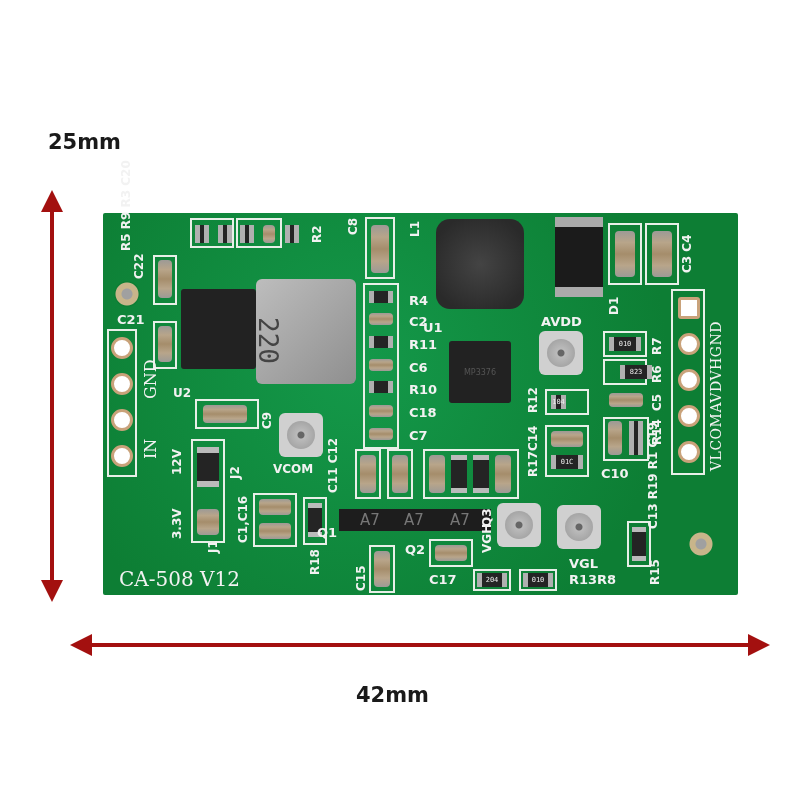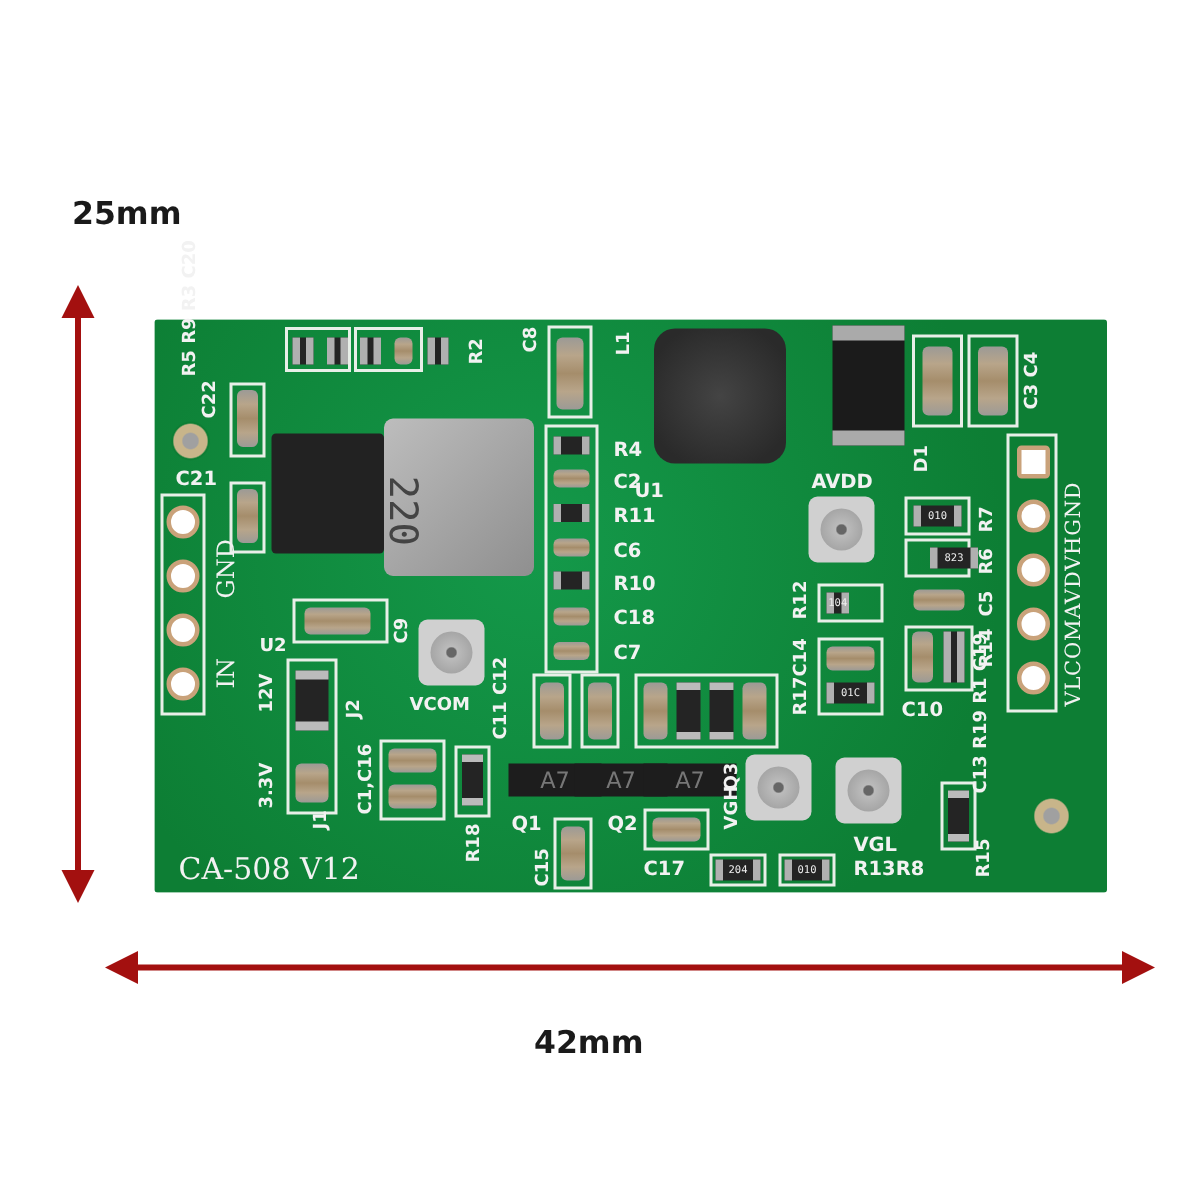--- a/index.html
+++ b/index.html
@@ -55,21 +55,21 @@
   <div class="cap" style="left:160px; top:12px; width:12px; height:18px;"></div>
   <div class="res" style="left:182px; top:12px; width:14px; height:18px;"></div>
   <div class="silk rot" style="left:208px; top:30px;">R2</div>
 
   <div class="box" style="left:50px; top:42px; width:24px; height:50px;"></div>
   <div class="cap" style="left:55px; top:47px; width:14px; height:38px;"></div>
   <div class="box" style="left:50px; top:108px; width:24px; height:48px;"></div>
   <div class="cap" style="left:55px; top:113px; width:14px; height:36px;"></div>
 
   <div class="chip" style="left:78px; top:76px; width:75px; height:80px;"></div>
-  <div class="silk" style="left:70px; top:174px;margin-top:37px;">U2</div>
+  <div class="silk" style="left:70px; top:174px;">U2</div>
 
   <div class="inductor-grey" style="left:153px; top:66px; width:100px; height:105px;">
       <span class="rot" style="display:inline-block; transform:rotate(90deg);">220</span>
     </div>
 
   <div class="silk rot" style="left:244px; top:22px;">C8</div>
   <div class="box" style="left:262px; top:4px; width:30px; height:62px;"></div>
   <div class="cap" style="left:268px; top:12px; width:18px; height:48px;"></div>
 
   <div class="box" style="left:260px; top:70px; width:36px; height:166px;"></div>
@@ -95,20 +95,23 @@
   <div class="diode" style="left:452px; top:4px; width:48px; height:80px;"></div>
   <div class="silk rot" style="left:505px; top:102px;">D1</div>
 
   <div class="box" style="left:505px; top:10px; width:34px; height:62px;"></div>
   <div class="cap" style="left:512px; top:18px; width:20px; height:46px;"></div>
   <div class="box" style="left:542px; top:10px; width:34px; height:62px;"></div>
   <div class="cap" style="left:549px; top:18px; width:20px; height:46px;"></div>
   <div class="silk rot" style="left:578px; top:60px;">C3 C4</div>
 
   <div class="silk" style="left:320px; top:108px; font-size:13px;">U1</div>
+  <div class="chip" style="left:346px; top:128px; width:62px; height:62px;">
+      <span>MP3376</span>
+    </div>
 
   <div class="silk" style="left:438px; top:102px; font-size:13px;">AVDD</div>
   <div class="pot" style="left:436px; top:118px;"></div>
 
   <div class="box" style="left:500px; top:118px; width:44px; height:26px;"></div>
   <div class="res" style="left:506px; top:124px; width:32px; height:14px;">010</div>
   <div class="box" style="left:500px; top:146px; width:44px; height:26px;"></div>
   <div class="res" style="left:517px; top:152px; width:32px; height:14px;">823</div>
   <div class="silk rot" style="left:548px; top:142px;">R7</div>
   <div class="silk rot" style="left:548px; top:170px;">R6</div>
@@ -183,21 +186,21 @@
 
   <div class="transistor" style="left:236px; top:296px;">
       <span>A7</span>
     </div>
   <div class="transistor" style="left:280px; top:296px;">
       <span>A7</span>
     </div>
   <div class="transistor" style="left:326px; top:296px;">
       <span>A7</span>
     </div>
-  <div class="silk" style="left:214px; top:330px; font-size:13px;margin-left:24px;">Q1</div>
+  <div class="silk" style="left:214px; top:313px; font-size:13px;">Q1</div>
   <div class="silk" style="left:302px; top:330px; font-size:13px;">Q2</div>
   <div class="silk rot" style="left:378px; top:314px;">Q3</div>
 
   <div class="silk rot" style="left:252px; top:378px;">C15</div>
   <div class="box" style="left:266px; top:332px; width:26px; height:48px;"></div>
   <div class="cap" style="left:271px; top:338px; width:16px; height:36px;"></div>
   <div class="box" style="left:326px; top:326px; width:44px; height:28px;"></div>
   <div class="cap" style="left:332px; top:332px; width:32px; height:16px;"></div>
   <div class="silk" style="left:326px; top:360px; font-size:13px;">C17</div>
 

